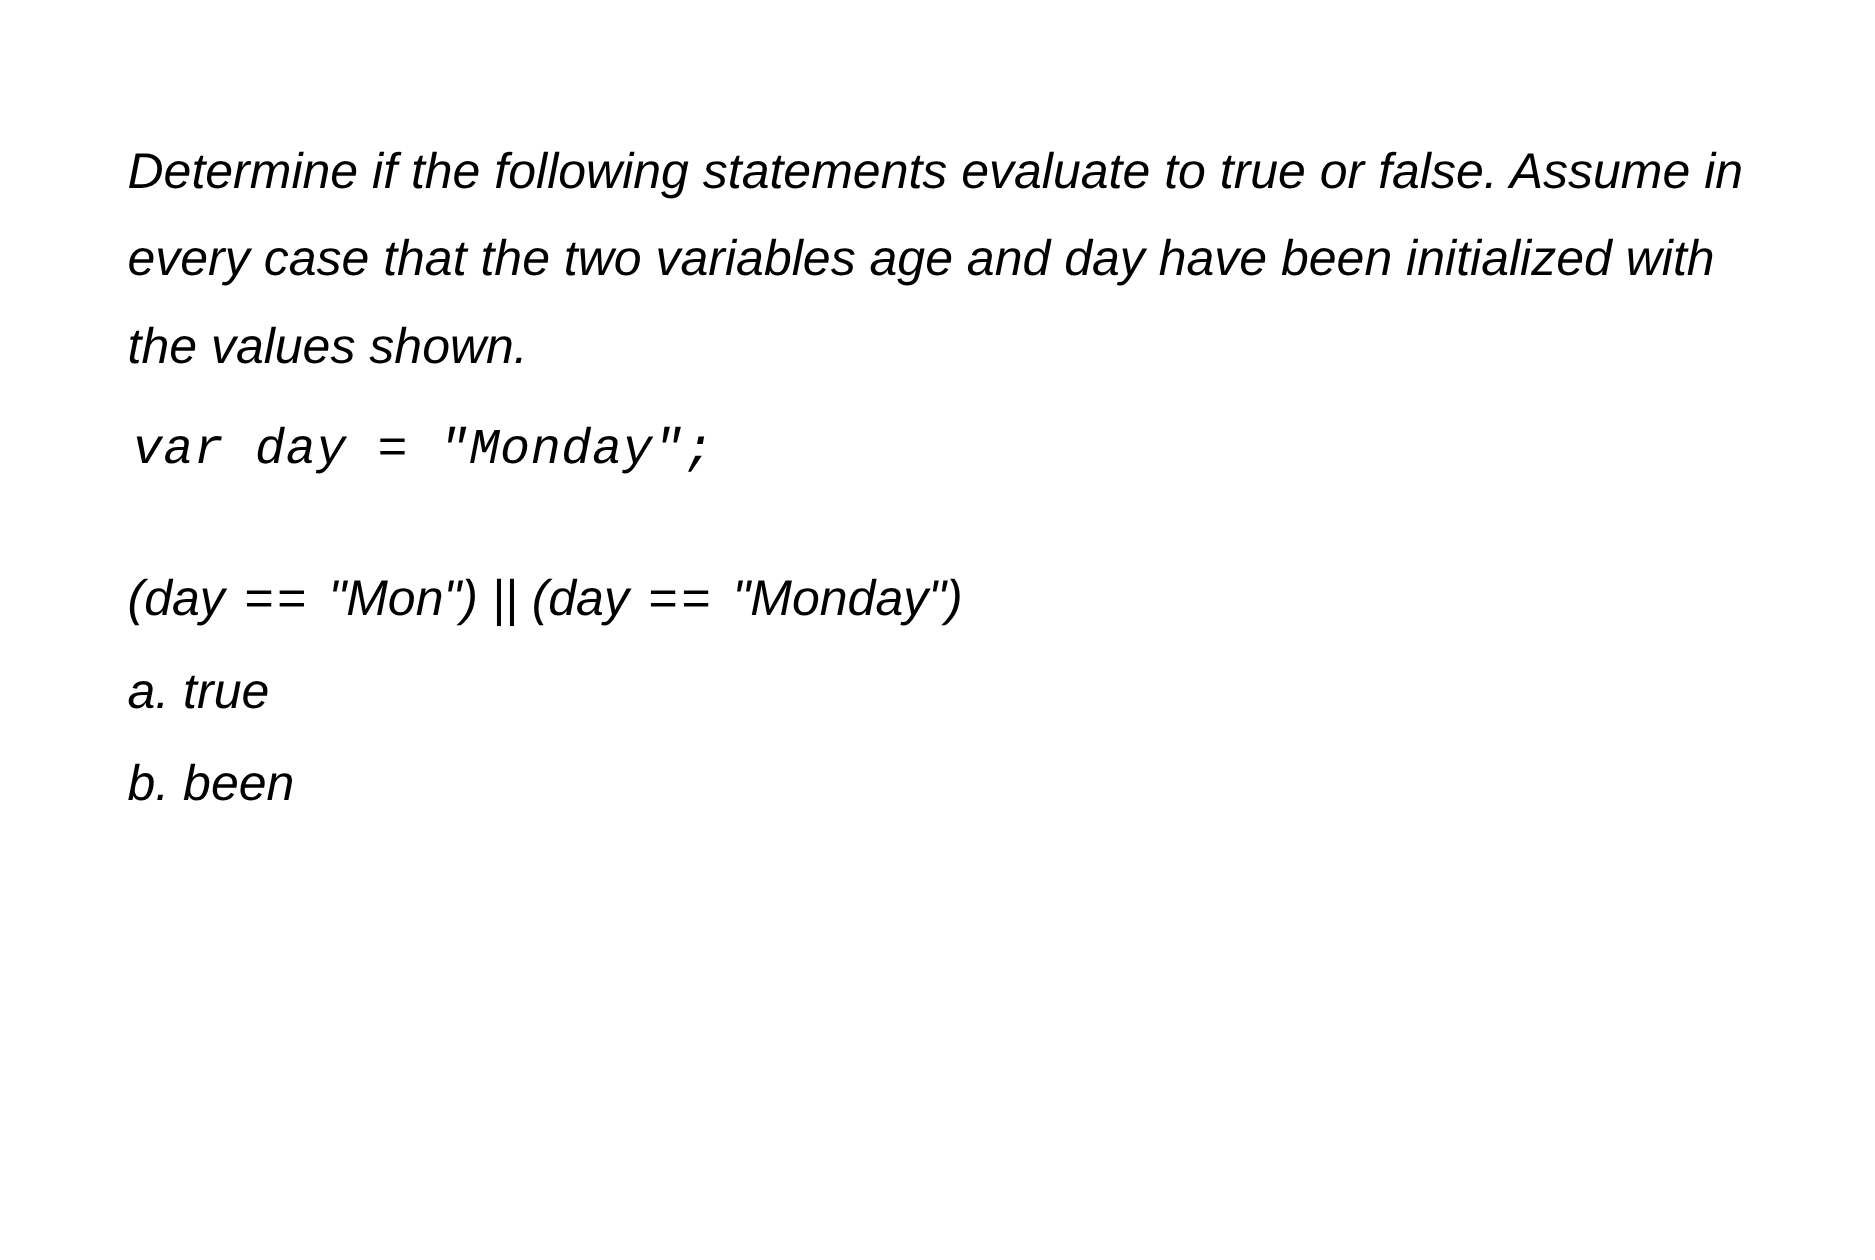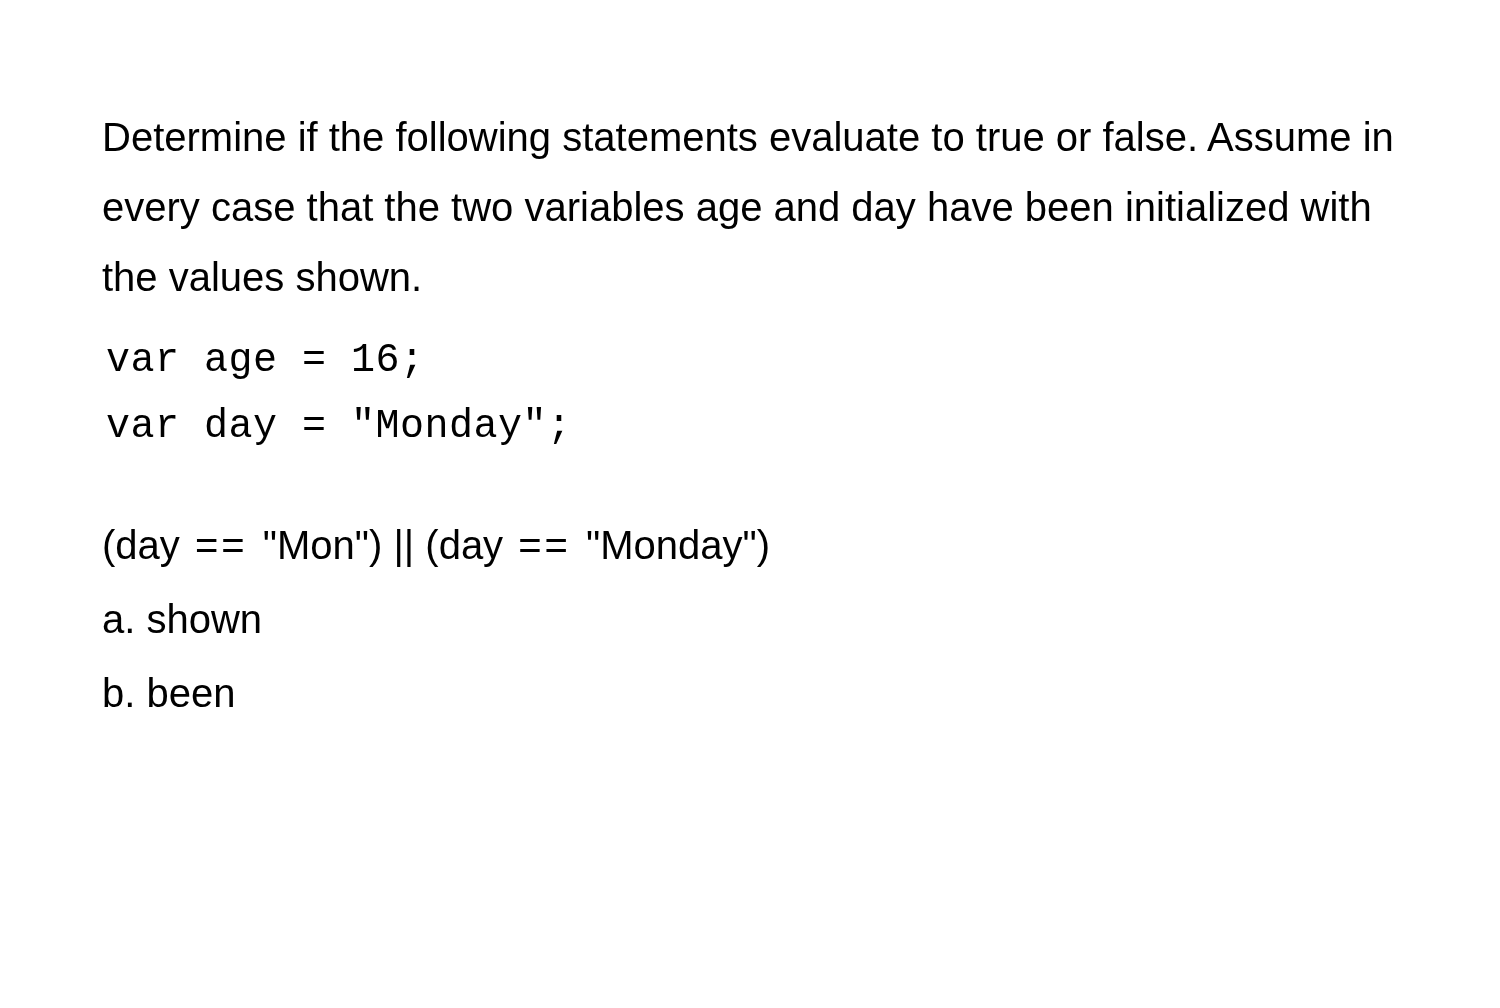--- a/index.html
+++ b/index.html
@@ -1,18 +1,19 @@
 <!DOCTYPE html>
 <html><head>
   <meta charset="utf-8">
   <style>
     * {
       margin: 4px;
       padding: 0;
       box-sizing: border-box;
+      font-style: italic;
     }
     body {
       width: 1500px;
       height: 1008px;
       background: #ffffff;
       font-family: Arial, Helvetica, sans-serif;
       color: #000000;
       padding: 90px 90px 0 90px;
     }
     .question-text {
@@ -42,20 +43,19 @@
     .eq-op {
       letter-spacing: 3px;
     }
   </style>
 </head>
 <body>
 
 <div class="question-text">Determine if the following statements evaluate to true or false. Assume in every case that the two variables age and day have been initialized with the values shown.</div>
 
 <div class="code-block">
-  <span class="code-line">var age = 16;</span>
   <span class="code-line">var day = "Monday";</span>
 </div>
 
 <div class="expression">(day <span class="eq-op">==</span> "Mon") || (day <span class="eq-op">==</span> "Monday")</div>
 
-<div class="option">a. shown</div>
+<div class="option">a. true</div>
 <div class="option">b. been</div>
 
 </body></html>

